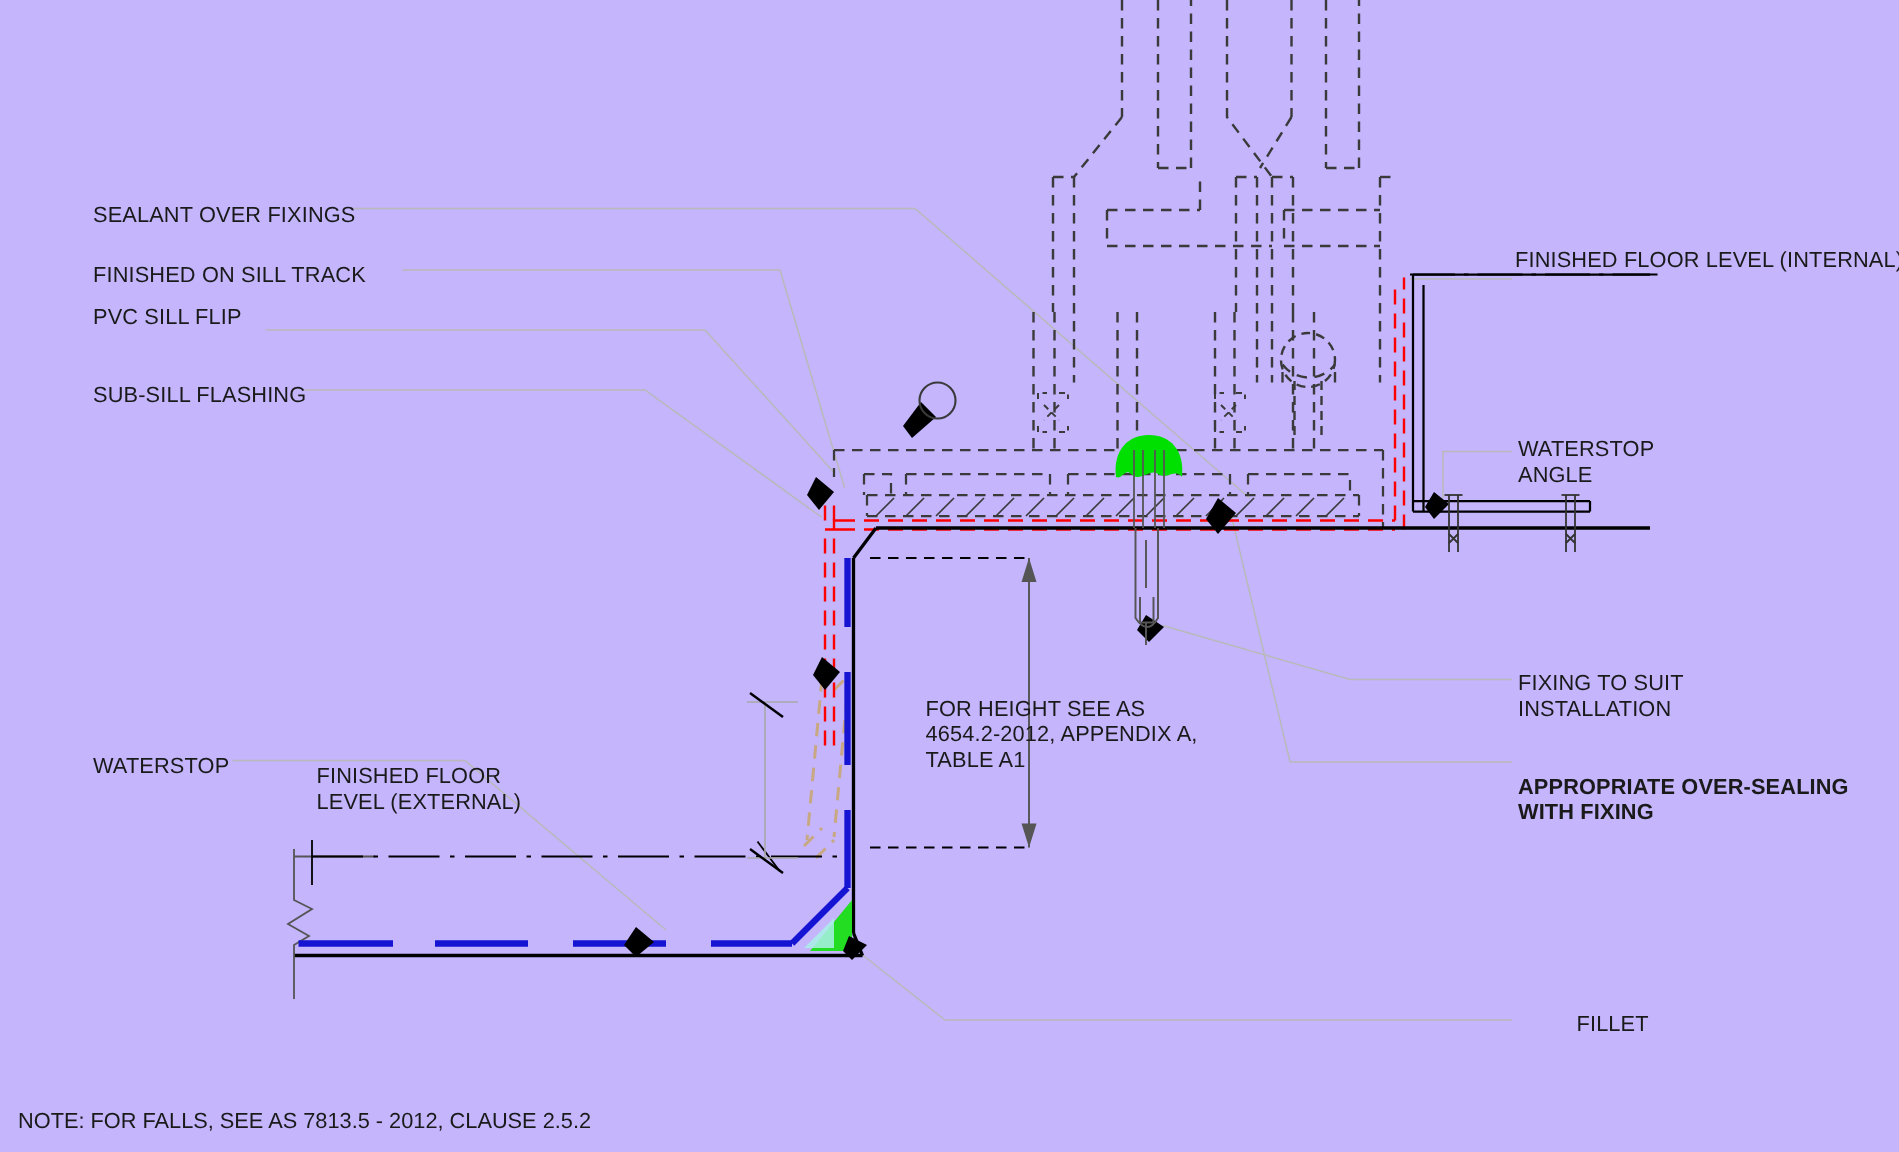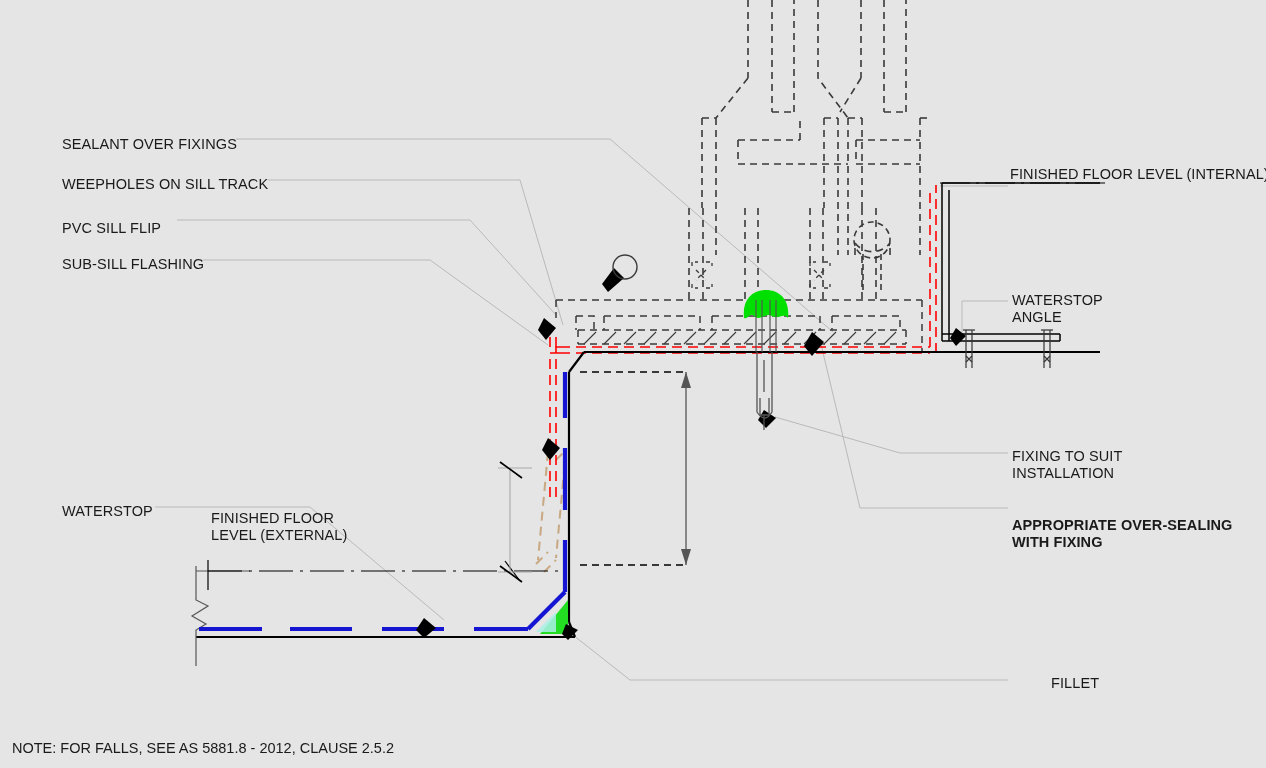--- a/index.html
+++ b/index.html
@@ -4,21 +4,21 @@
 <style>
   html, body {
     margin: 0;
     padding: 0;
     background: #ffffff;
   }
   #page {
     position: relative;
     width: 1266px;
     height: 768px;
-    background: #e5e5e5;
+    background: #c4b5fd;
     font-family: "Liberation Sans", sans-serif;
     overflow: hidden;
   }
   #drawing {
     position: absolute;
     left: 0;
     top: 0;
     width: 1266px;
     height: 768px;
   }
@@ -331,32 +331,35 @@
       <path d="M580,565 L686,565" stroke-dasharray="7,5" stroke="#000000"></path>
     </g>
     <g fill="#555555" stroke="none">
       <polygon points="686,372 681,388 691,388"></polygon>
       <polygon points="686,565 681,549 691,549"></polygon>
     </g>
 
   </svg>
 
   <div class="lbl" style="left:62px; top:136px;">SEALANT OVER FIXINGS</div>
-  <div class="lbl" style="left:62px; top:176px;">WEEPHOLES ON SILL TRACK</div>
-  <div class="lbl" style="left:62px; top:220px;text-align:center;">PVC SILL FLIP</div>
+  <div class="lbl" style="left:62px; top:176px;">FINISHED ON SILL TRACK</div>
+  <div class="lbl" style="left:62px; top:204px;text-align:center;">PVC SILL FLIP</div>
   <div class="lbl" style="left:62px; top:256px;text-align:right;">SUB-SILL FLASHING</div>
   <div class="lbl" style="left:62px; top:503px;">WATERSTOP</div>
 
   <div class="lbl" style="left:1010px; top:166px;">FINISHED FLOOR LEVEL (INTERNAL)</div>
   <div class="lbl" style="left:1012px; top:292px;">WATERSTOP
 ANGLE</div>
   <div class="lbl" style="left:1012px; top:448px;">FIXING TO SUIT
 INSTALLATION</div>
   <div class="lbl" style="left:1012px; top:517px;font-weight:bold;">APPROPRIATE OVER-SEALING
 WITH FIXING</div>
   <div class="lbl" style="left:1012px; top:675px;margin-left:39px;">FILLET</div>
 
   <div class="lbl" style="left:211px; top:510px;">FINISHED FLOOR
 LEVEL (EXTERNAL)</div>
-
-  <div class="note" style="left:12px; top:740px;">NOTE: FOR FALLS, SEE AS 5881.8 - 2012, CLAUSE 2.5.2</div>
+  <div class="lbl" style="left:617px; top:465px;">FOR HEIGHT SEE AS
+4654.2-2012, APPENDIX A,
+TABLE A1</div>
+
+  <div class="note" style="left:12px; top:740px;">NOTE: FOR FALLS, SEE AS 7813.5 - 2012, CLAUSE 2.5.2</div>
 
 </div>
 
 </body></html>

